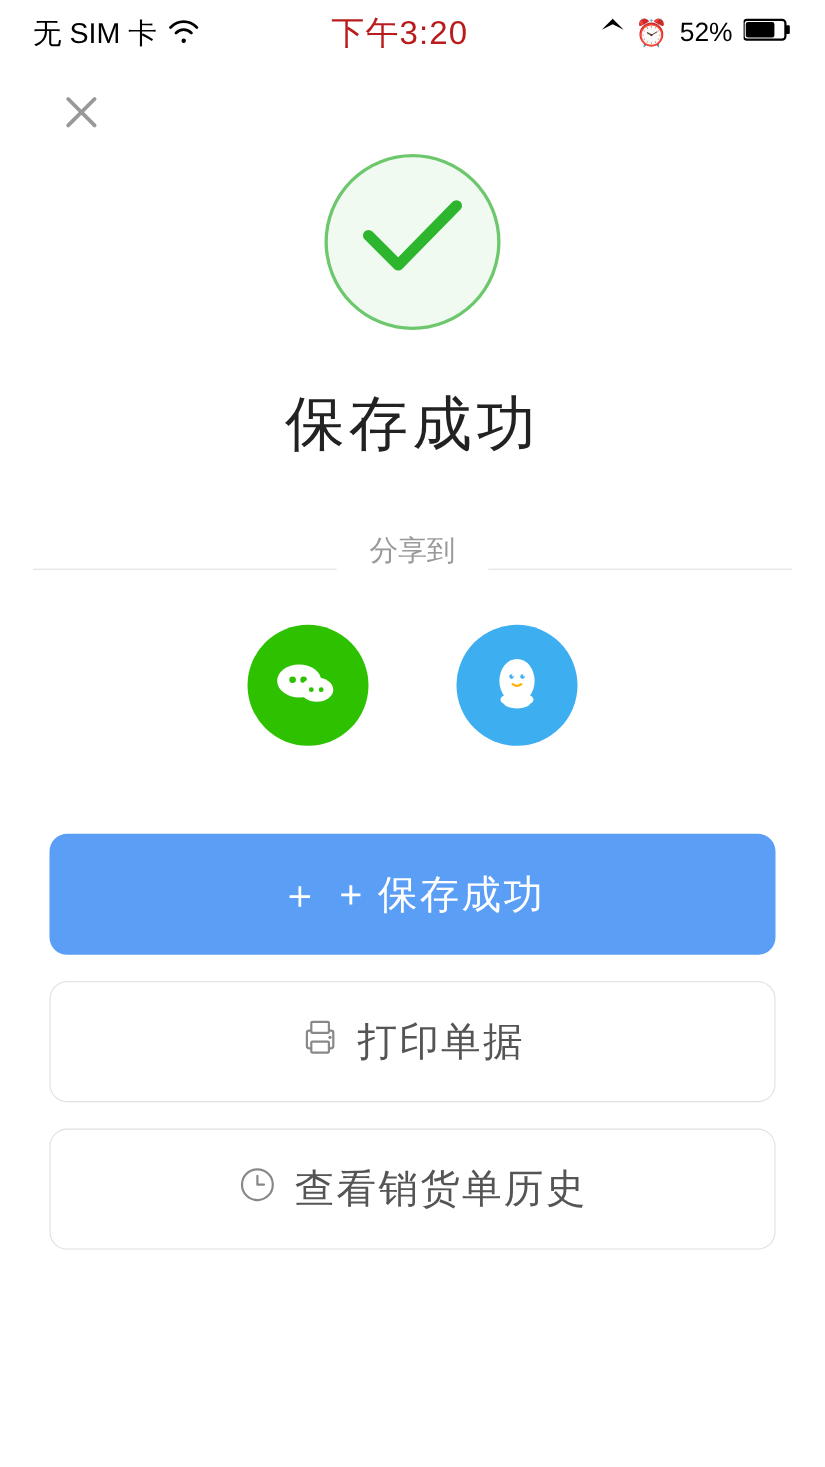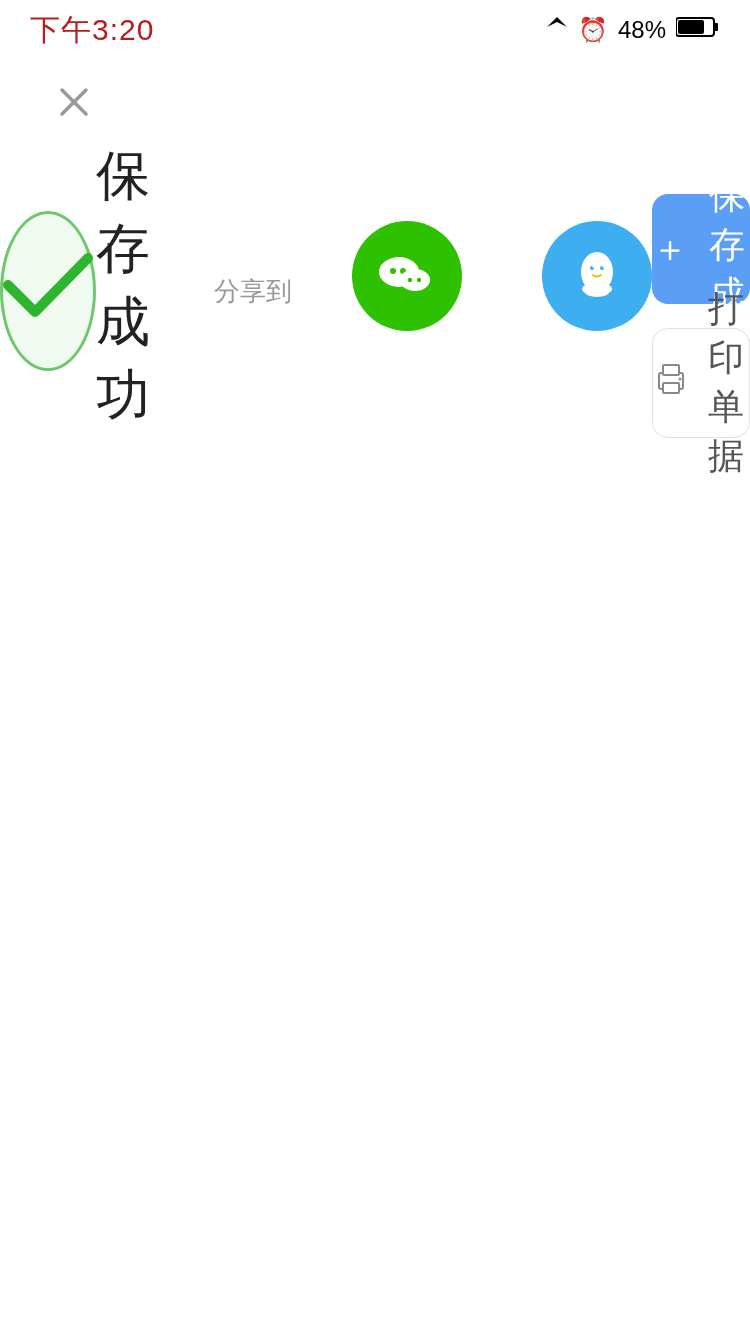--- a/index.html
+++ b/index.html
@@ -62,21 +62,21 @@
     }
 
     .close-btn svg {
       width: 40px;
       height: 40px;
     }
 
     
     .main-content {
       display: flex;
-      flex-direction: row;
+      flex-direction: column;
       align-items: center;
       padding-top: 80px;
     }
 
     
     .success-circle {
       width: 160px;
       height: 160px;
       border-radius: 50%;
       background: #f0faf0;
@@ -99,21 +99,21 @@
       font-weight: 400;
       color: #222;
       margin-bottom: 60px;
       letter-spacing: 4px;
     }
 
     
     .divider-section {
       width: 100%;
       display: flex;
-      align-items: flex-start;
+      align-items: flex-end;
       justify-content: center;
       gap: 0;
       margin-bottom: 50px;
       position: relative;
     }
 
     .divider-line {
       flex: 1;
       height: 1px;
       background: #e0e0e0;
@@ -183,49 +183,59 @@
       width: 100%;
       height: 110px;
       background: #fff;
       border: 1px solid #e0e0e0;
       border-radius: 16px;
       font-size: 36px;
       color: #555;
       cursor: pointer;
       display: flex;
       align-items: center;
-      justify-content: flex-start;
+      justify-content: center;
       gap: 16px;
       letter-spacing: 2px;
     }
 
     
     .wechat-svg {
       width: 68px;
       height: 68px;
     }
 
     .qq-svg {
       width: 68px;
       height: 68px;
     }
   </style>
 </head>
 <body>
 
 <div class="status-bar">
+  <div class="status-left">
+    <span>无 SIM 卡</span>
+    <span>
+      <svg width="28" height="22" viewBox="0 0 28 22" fill="none">
+        <path d="M14 18a2 2 0 1 1 0 4 2 2 0 0 1 0-4z" fill="#000"></path>
+        <path d="M7 13c1.9-1.9 4.4-3 7-3s5.1 1.1 7 3" stroke="#000" stroke-width="2.5" fill="none" stroke-linecap="round"></path>
+        <path d="M2 8c3.3-3.3 7.7-5.3 12-5.3s8.7 2 12 5.3" stroke="#000" stroke-width="2.5" fill="none" stroke-linecap="round"></path>
+      </svg>
+    </span>
+  </div>
   <div class="status-center">下午3:20</div>
   <div class="status-right">
     <span>
       <svg width="22" height="22" viewBox="0 0 22 22" fill="none">
         <path d="M11 1 L21 11 L11 6 L1 11 Z" fill="#000"></path>
       </svg>
     </span>
     <span>⏰</span>
-    <span>48%</span>
+    <span>52%</span>
     <span>
       <svg width="44" height="22" viewBox="0 0 44 22">
         <rect x="0" y="2" width="38" height="18" rx="3" ry="3" stroke="#000" stroke-width="2" fill="none"></rect>
         <rect x="38" y="7" width="4" height="8" rx="1" fill="#000"></rect>
         <rect x="2" y="4" width="26" height="14" rx="2" fill="#000"></rect>
       </svg>
     </span>
   </div>
 </div>
 
@@ -299,16 +309,25 @@
         <svg width="36" height="36" viewBox="0 0 36 36" fill="none">
           <rect x="6" y="12" width="24" height="16" rx="2" stroke="#888" stroke-width="2" fill="none"></rect>
           <rect x="10" y="22" width="16" height="10" rx="1" stroke="#888" stroke-width="2" fill="white"></rect>
           <rect x="10" y="4" width="16" height="10" rx="1" stroke="#888" stroke-width="2" fill="white"></rect>
           <circle cx="27" cy="18" r="1.5" fill="#888"></circle>
         </svg>
       </span>
       <span>打印单据</span>
     </button>
 
+    <button class="btn-secondary">
+      <span>
+        <svg width="36" height="36" viewBox="0 0 36 36" fill="none">
+          <circle cx="18" cy="18" r="14" stroke="#888" stroke-width="2" fill="none"></circle>
+          <path d="M18 10 L18 18 L24 18" stroke="#888" stroke-width="2" stroke-linecap="round" stroke-linejoin="round"></path>
+        </svg>
+      </span>
+      <span>查看销货单历史</span>
+    </button>
 
   </div>
 
 </div>
 
 </body></html>

